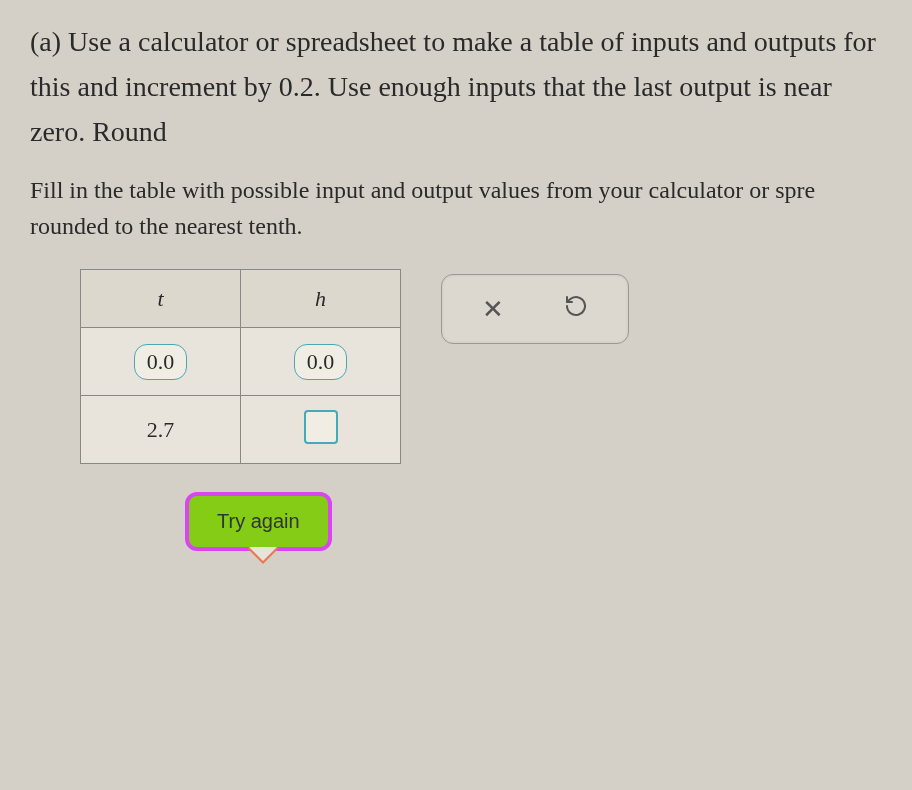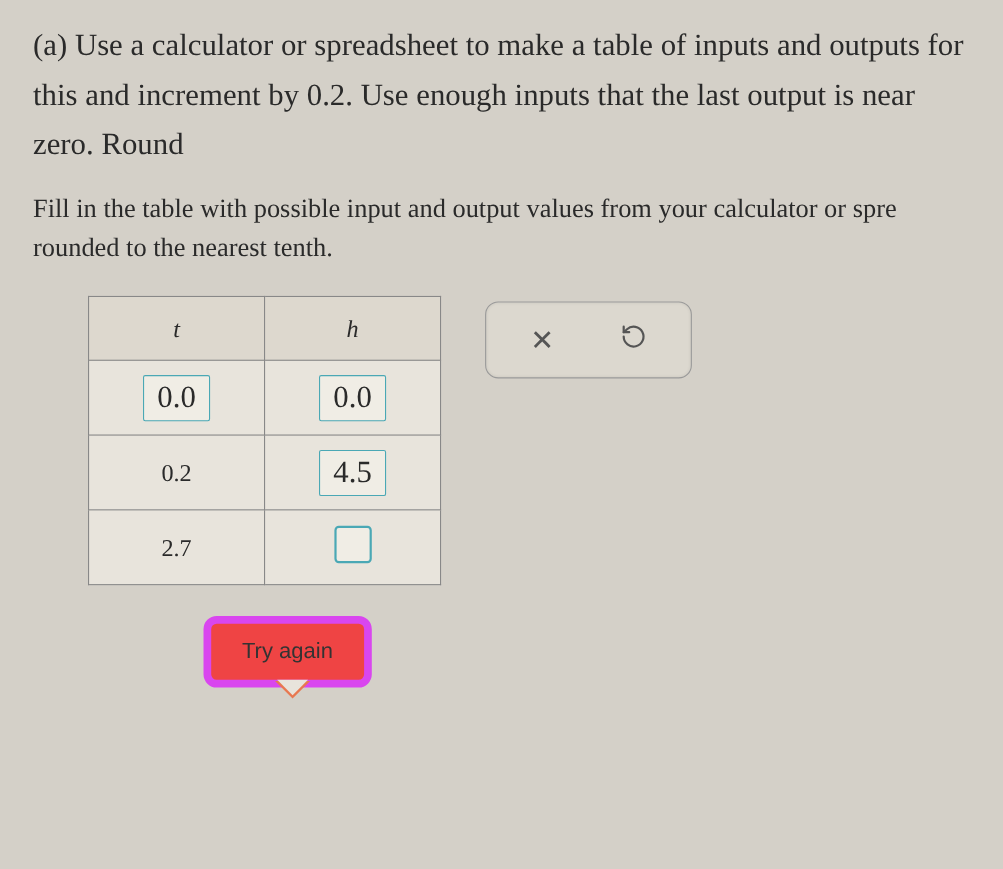--- a/index.html
+++ b/index.html
@@ -50,23 +50,23 @@
       width: 160px;
     }
     td {
       height: 68px;
       width: 160px;
       font-size: 22px;
     }
     .boxed-value {
       display: inline-block;
       border: 1px solid #4aa8b5;
-      border-radius: 2px;
+      border-radius: 13px;
       padding: 4px 12px;
-      font-size: 28px;
+      font-size: 22px;
       background: #f0ede5;
       min-width: 50px;
     }
     .empty-box {
       display: inline-block;
       border: 2px solid #4aa8b5;
       border-radius: 4px;
       width: 34px;
       height: 34px;
       background: #f0ede5;
@@ -90,29 +90,29 @@
       font-family: Arial, sans-serif;
     }
     .reset-icon {
       font-size: 26px;
       color: #555;
       cursor: pointer;
     }
     .try-again-bubble {
       position: relative;
       display: inline-block;
-      border: 7px solid #d946ef;
+      border: 4px solid #d946ef;
       border-radius: 12px;
       padding: 14px 28px;
       font-size: 20px;
       font-family: Arial, sans-serif;
       color: #333;
       margin-top: 28px;
       margin-left: 155px;
-      background: #ef4444;
+      background: #84cc16;
     }
     .try-again-bubble::after {
       content: '';
       position: absolute;
       bottom: -14px;
       left: 60px;
       width: 0;
       height: 0;
       border-left: 14px solid transparent;
       border-right: 14px solid transparent;
@@ -149,24 +149,20 @@
         <th>t</th>
         <th>h</th>
       </tr>
     </thead>
     <tbody>
       <tr>
         <td><span class="boxed-value">0.0</span></td>
         <td><span class="boxed-value">0.0</span></td>
       </tr>
       <tr>
-        <td>0.2</td>
-        <td><span class="boxed-value">4.5</span></td>
-      </tr>
-      <tr>
         <td>2.7</td>
         <td><span class="empty-box"></span></td>
       </tr>
     </tbody>
   </table>
 
   <div class="button-panel">
     <span class="close-icon">✕</span>
     <span class="reset-icon">
       <svg width="24" height="24" viewBox="0 0 24 24" fill="none" stroke="#555" stroke-width="2">

